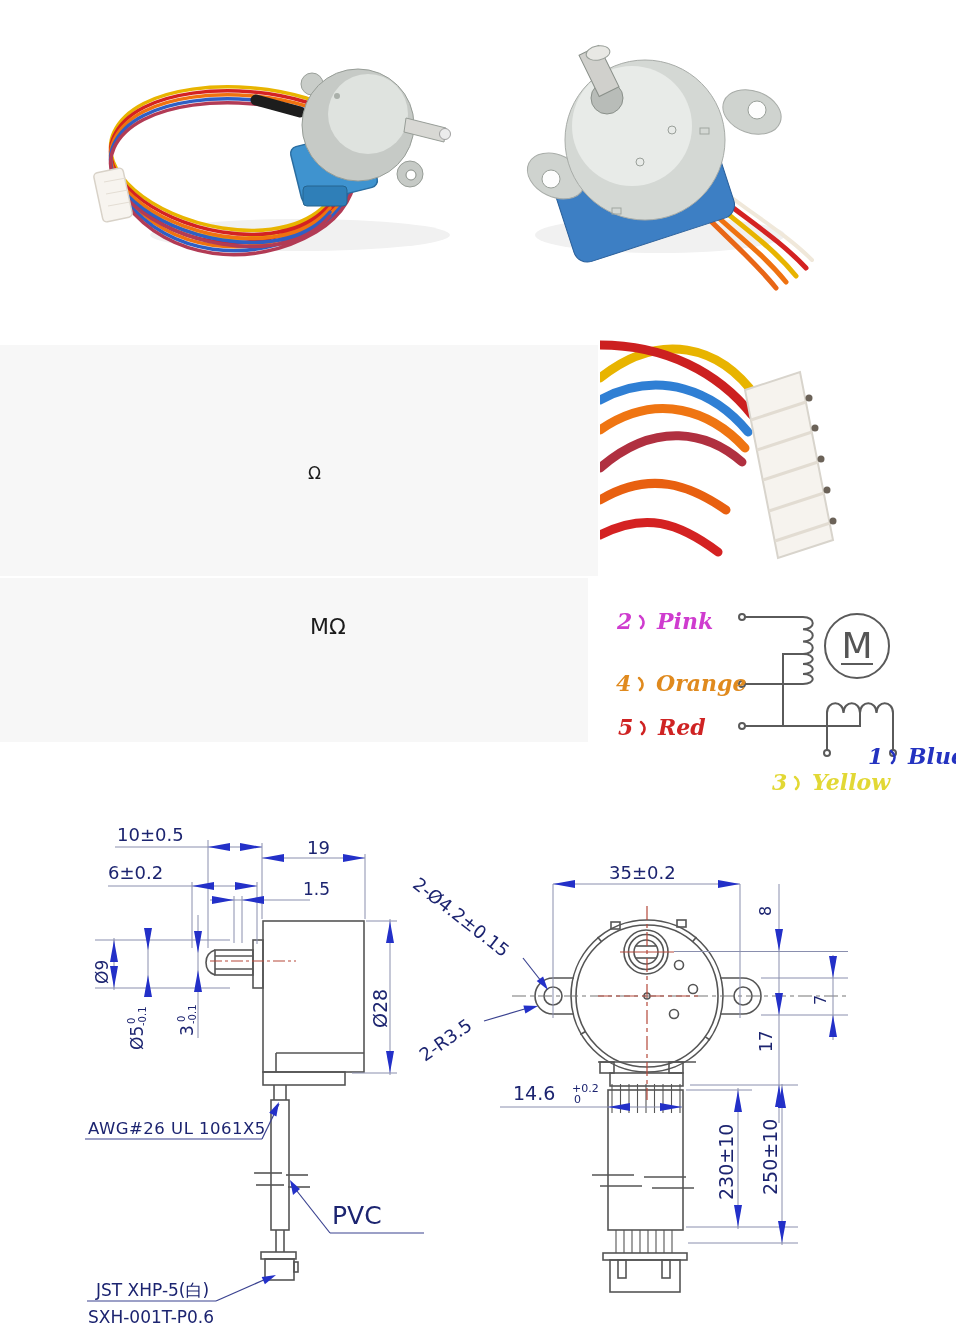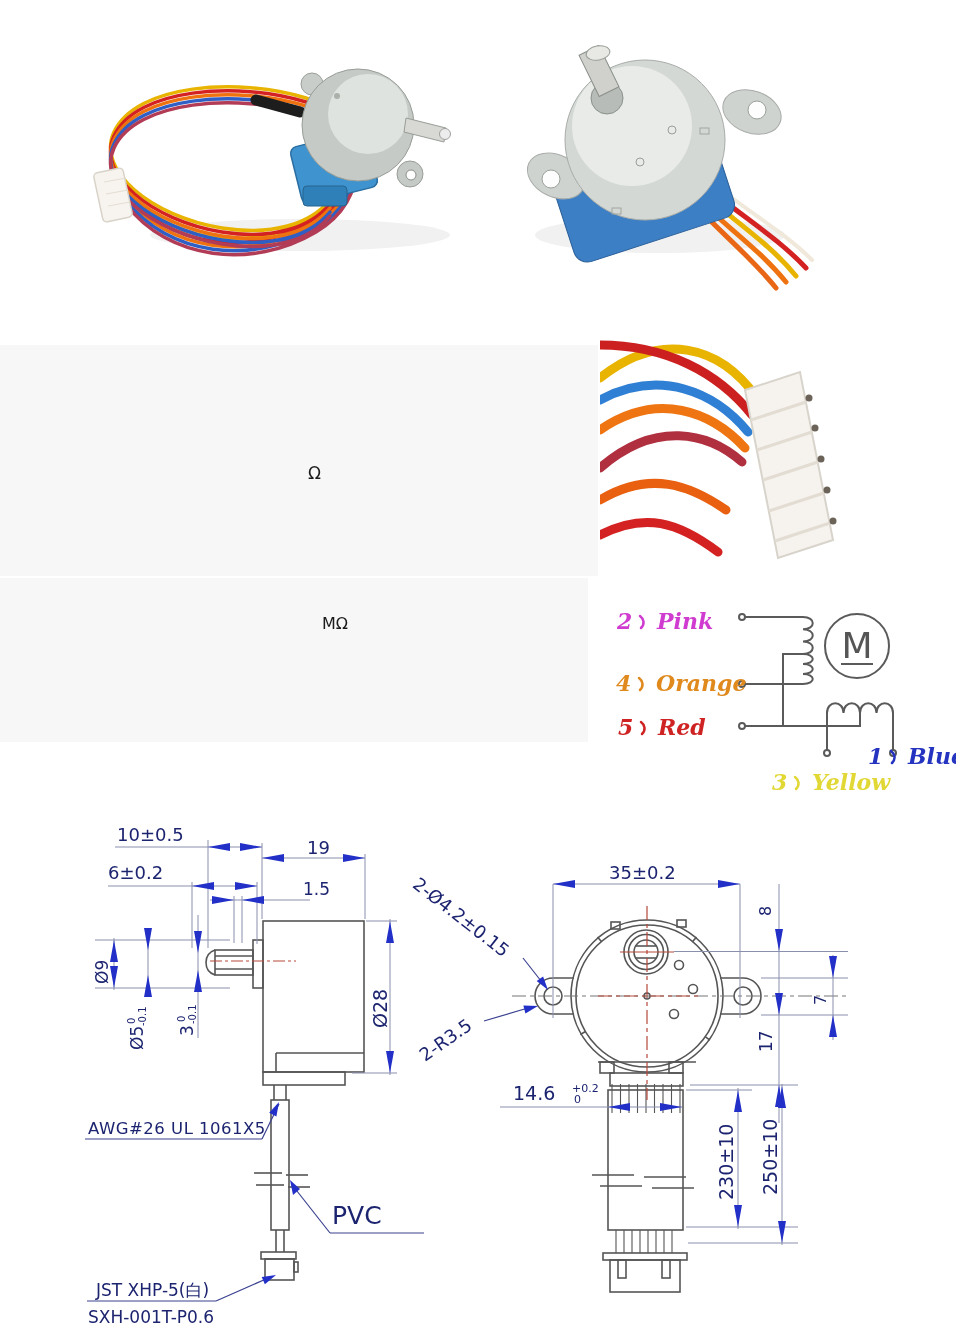--- a/index.html
+++ b/index.html
@@ -105,21 +105,21 @@
         <circle cx="809" cy="398" r="3.5"></circle>
         <circle cx="815" cy="428" r="3.5"></circle>
         <circle cx="821" cy="459" r="3.5"></circle>
         <circle cx="827" cy="490" r="3.5"></circle>
         <circle cx="833" cy="521" r="3.5"></circle>
       </g>
     </g>
   </svg>
 
   <div class="panel" style="left:0;top:578px;width:588px;height:164px">
-    <span class="unit" style="position:absolute;left:322px;top:36px;font-size:16px">MΩ</span>
+    <span class="unit" style="position:absolute;left:310px;top:36px;font-size:22px">MΩ</span>
   </div>
 
   <svg class="abs-svg" style="left:596px;top:590px" width="360" height="205" viewBox="596 590 360 205">
     <g stroke="#5a5a5a" stroke-width="2" fill="none">
       <circle cx="742" cy="617" r="3"></circle>
       <circle cx="742" cy="684" r="3"></circle>
       <circle cx="742" cy="726" r="3"></circle>
       <path d="M745,617 H803"></path>
       <path d="M803,617 c13,0 13,12.3 0,12.3 c13,0 13,12.3 0,12.3 c13,0 13,12.4 0,12.4"></path>
       <path d="M803,654 H783 V726"></path>

